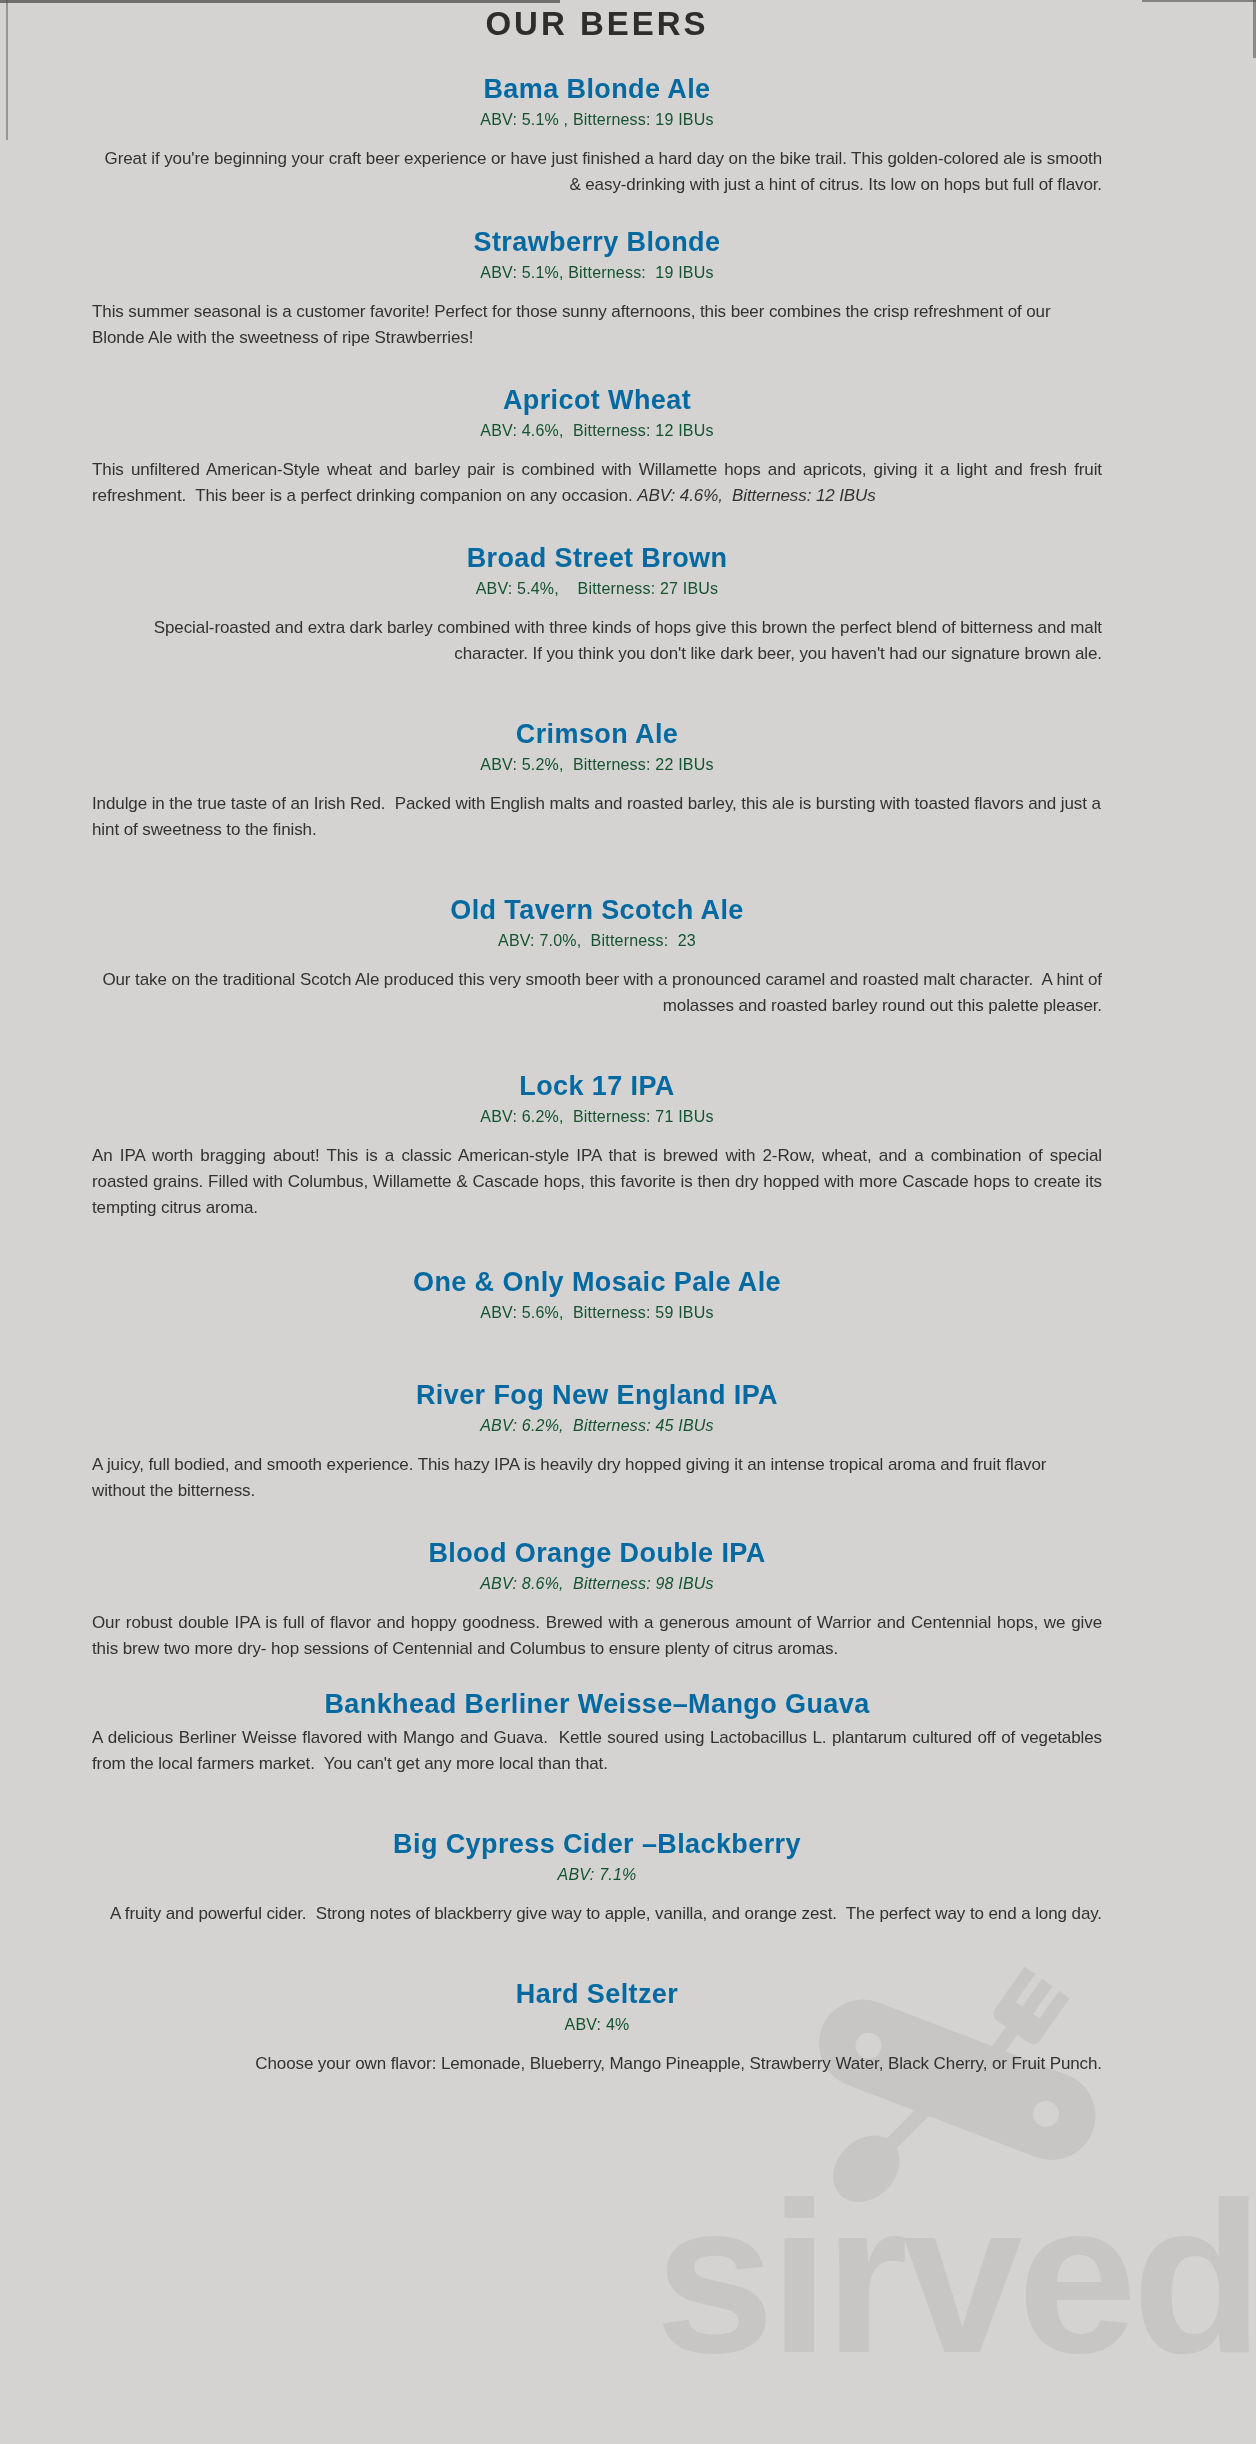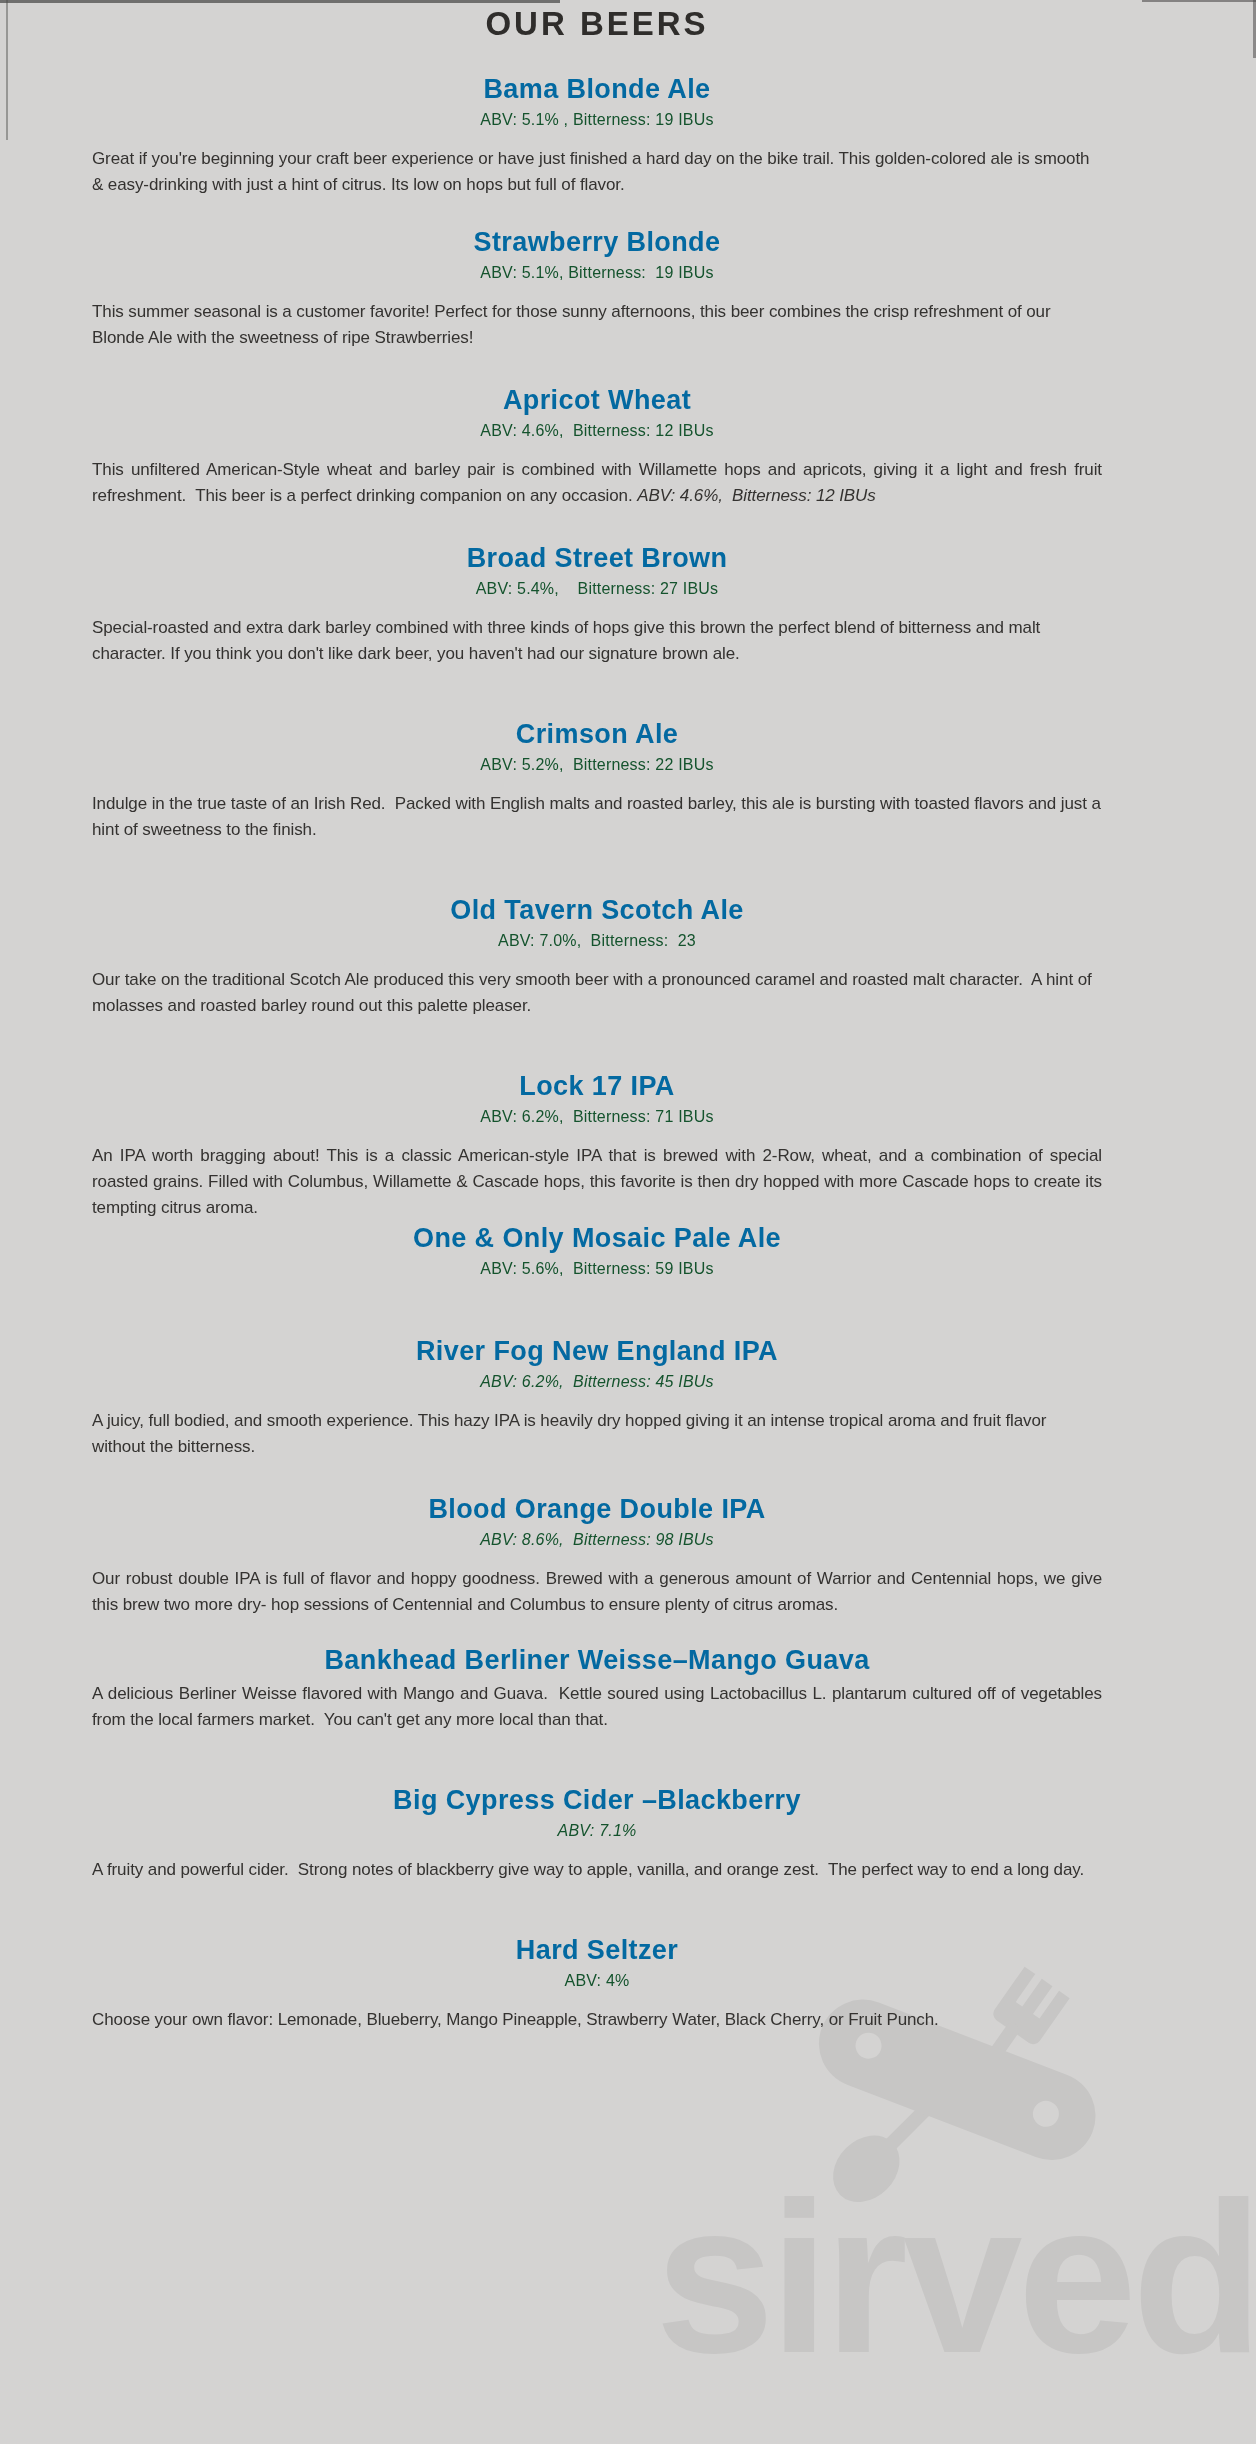--- a/index.html
+++ b/index.html
@@ -35,27 +35,27 @@
   .beer .abv{
     margin:0 0 16px 0;font-size:16px;line-height:20px;color:#14532d;
     text-align:center;white-space:pre-wrap;letter-spacing:.2px;
   }
   .beer .abv.italic{font-style:italic;}
   .beer .desc{
     margin:0;font-size:17px;line-height:26px;color:#343230;
     letter-spacing:-0.1px;white-space:pre-wrap;
   }
   .desc-note{font-style:italic;}
-  .align-center{text-align:left;}
+  .align-center{text-align:right;}
   .align-left{text-align:left;}
   .align-justify{text-align:justify;}
   .one-line{white-space:nowrap;}
   
   .g25{margin-top:25px}.g27{margin-top:27px}.g32{margin-top:32px}
-  .g44{}.g50{margin-top:50px}.g55{margin-top:55px}
+  .g44{margin-top:44px}.g50{margin-top:50px}.g55{margin-top:55px}
   .g73{margin-top:73px}
 </style>
 </head>
 <body>
 
 <div class="watermark">
   <svg class="wm-icon" width="320" height="300" viewBox="0 0 320 300" aria-hidden="true">
     <g fill="#c7c6c5" transform="rotate(21 155 145)">
 
       <g transform="rotate(14 185 95)">

